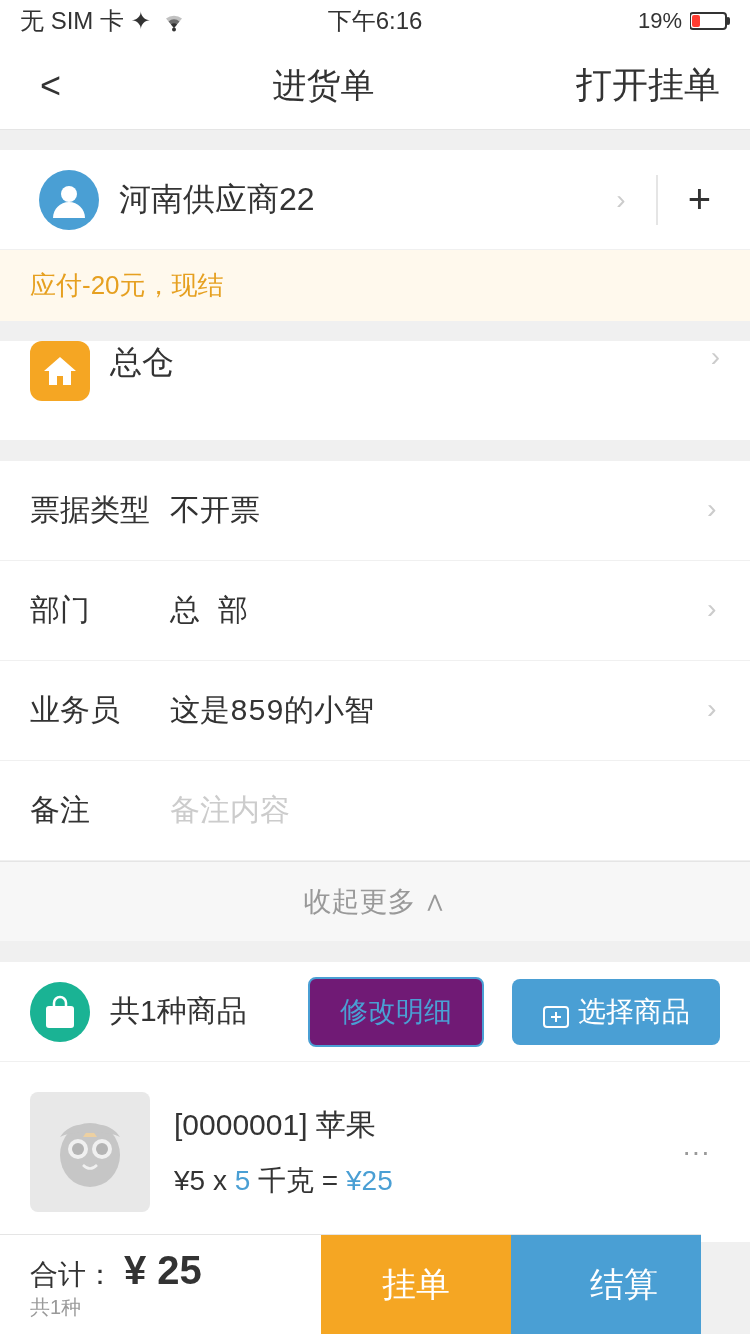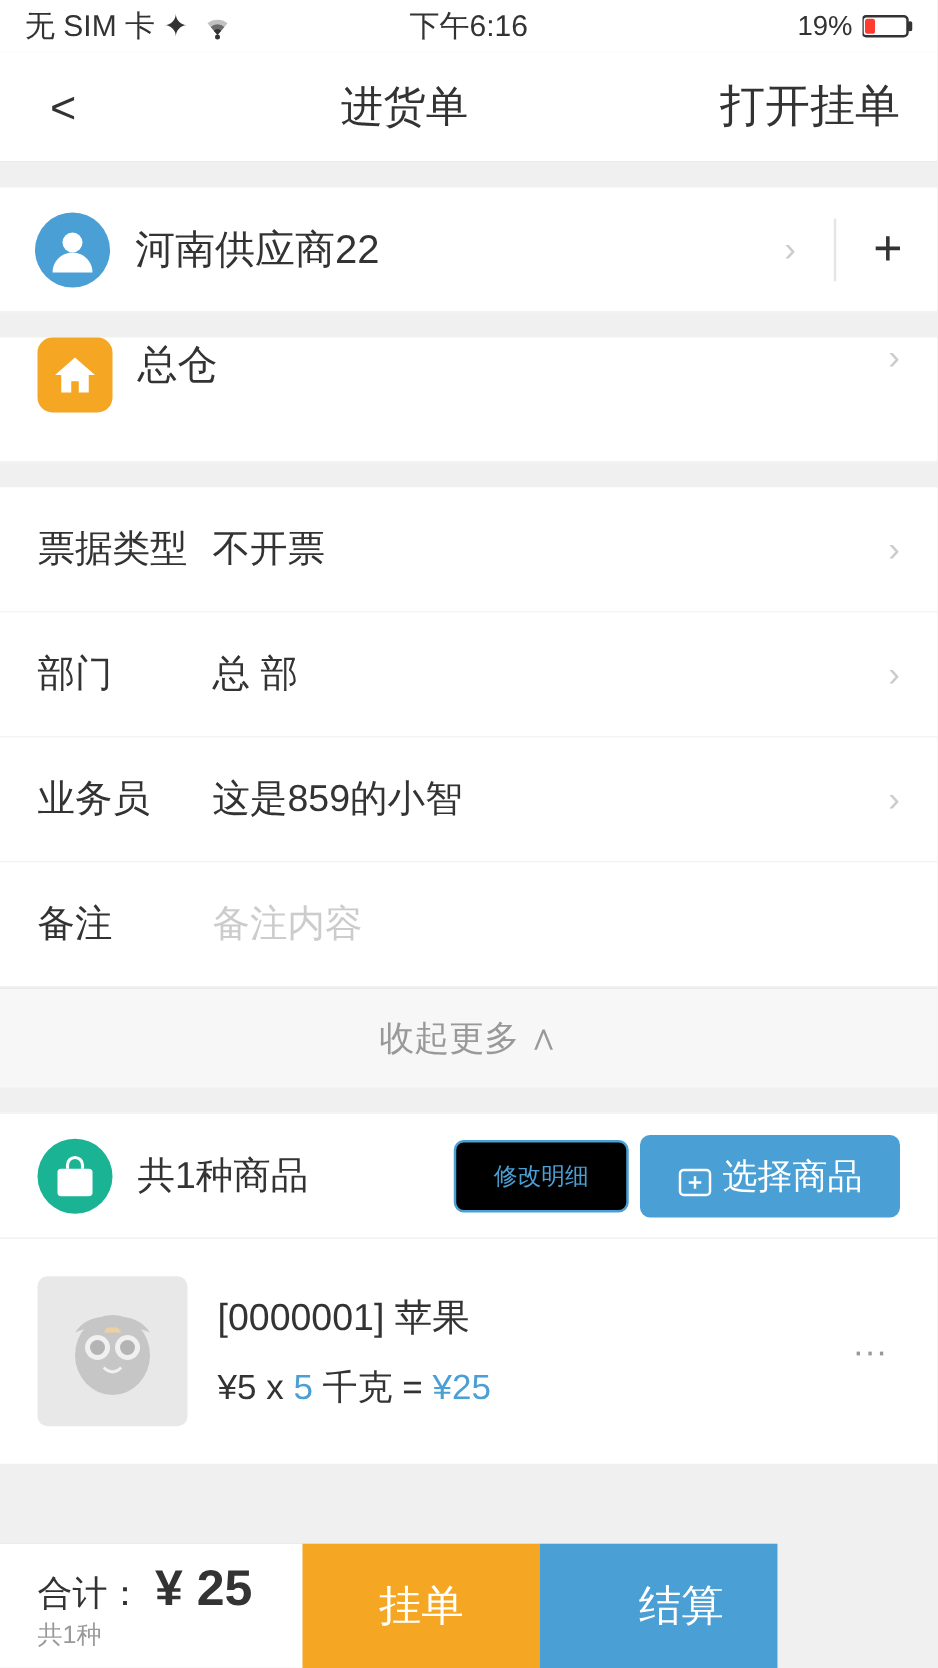--- a/index.html
+++ b/index.html
@@ -63,21 +63,21 @@
     
     .card-section {
       background: #fff;
       margin-bottom: 0;
     }
 
     
     .supplier-row {
       display: flex;
       align-items: center;
-      padding: 0 28px;
+      padding: 0 39px;
       height: 100px;
       border-bottom: 1px solid #f0f0f0;
     }
     .supplier-avatar {
       width: 60px;
       height: 60px;
       border-radius: 50%;
       background: #4a9fd4;
       display: flex;
       align-items: center;
@@ -146,20 +146,21 @@
     }
 
     
     .form-row {
       display: flex;
       align-items: center;
       padding: 0 30px;
       height: 100px;
       background: #fff;
       border-bottom: 1px solid #f0f0f0;
+      font-family: Liberation Mono, monospace;
     }
     .form-row-label {
       width: 140px;
       font-size: 30px;
       color: #333;
       flex-shrink: 0;
     }
     .form-row-value {
       flex: 1;
       font-size: 30px;
@@ -207,26 +208,26 @@
       flex-shrink: 0;
     }
     .product-count {
       flex: 1;
       font-size: 30px;
       color: #333;
     }
     .btn-outline {
       border: 2px solid #4a9fd4;
       color: #4a9fd4;
-      background: #000000;
+      background: #701a75;
       padding: 14px 30px;
       border-radius: 8px;
-      font-size: 19px;
-      cursor: pointer;
-      margin-right: 9px;
+      font-size: 28px;
+      cursor: pointer;
+      margin-right: 28px;
     }
     .btn-primary {
       background: #4a9fd4;
       color: #fff;
       border: none;
       padding: 14px 30px;
       border-radius: 8px;
       font-size: 28px;
       cursor: pointer;
       display: flex;
@@ -274,21 +275,21 @@
       color: #999;
       font-size: 28px;
       padding: 10px;
       cursor: pointer;
     }
 
     
     .footer {
       position: fixed;
       bottom: 0;
-      width: 622px;
+      width: 701px;
       height: 100px;
       display: flex;
       align-items: center;
       background: #fff;
       border-top: 1px solid #e5e5e5;
     }
     .footer-total {
       flex: 1;
       padding: 0 30px;
     }
@@ -374,20 +375,21 @@
       <svg width="40" height="40" viewBox="0 0 40 40">
         <circle cx="20" cy="14" r="8" fill="#fff"></circle>
         <path d="M4 38c0-8.837 7.163-16 16-16s16 7.163 16 16" fill="#fff"></path>
       </svg>
     </div>
     <span class="supplier-name">河南供应商22</span>
     <span class="supplier-arrow">›</span>
     <div class="supplier-divider"></div>
     <span class="supplier-add">+</span>
   </div>
+  <div class="notice-banner">应付-20元，现结</div>
 </div>
 
 <div class="section-gap"></div>
 
 <div class="list-row">
   <div class="list-row-icon">
     <svg width="36" height="36" viewBox="0 0 36 36">
       <path d="M18 4L2 18h5v14h8v-9h6v9h8V18h5z" fill="#fff"></path>
     </svg>
   </div>

